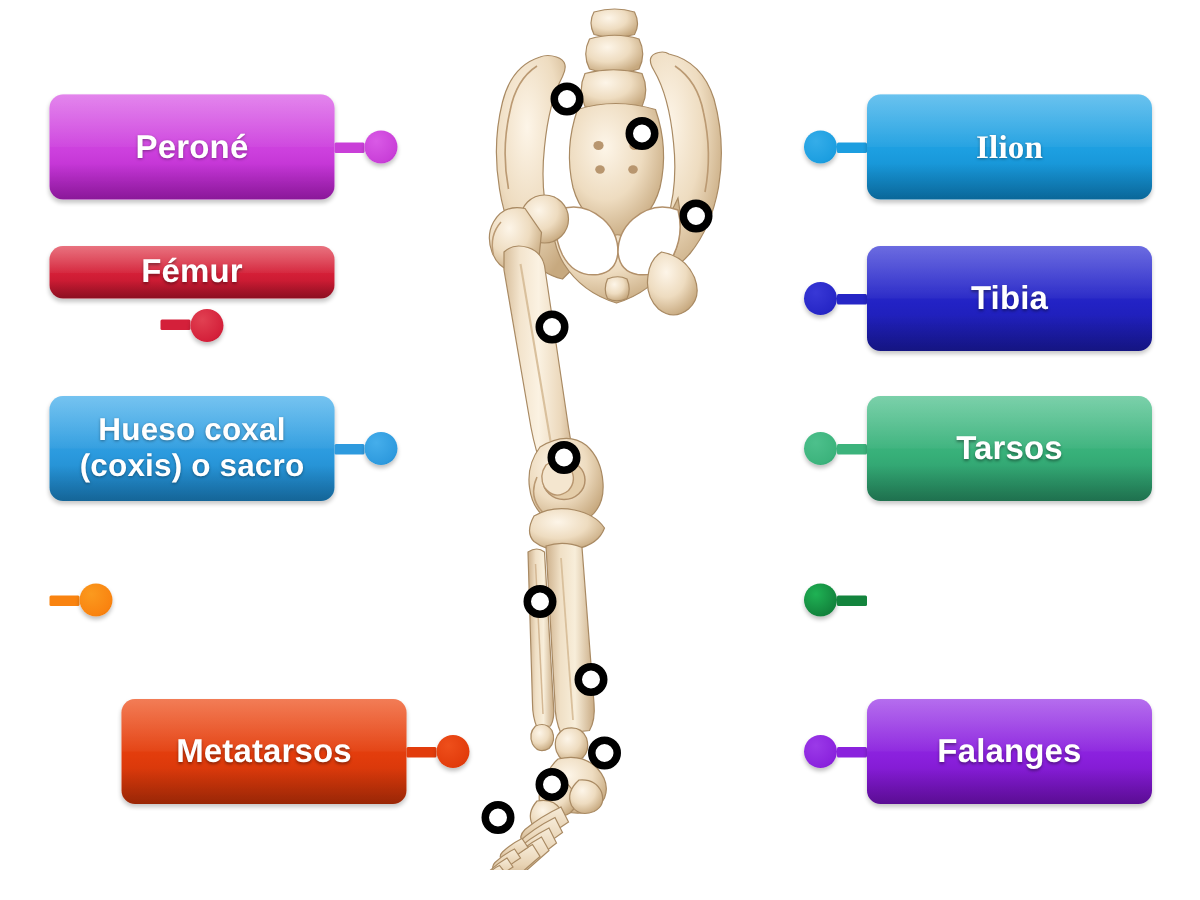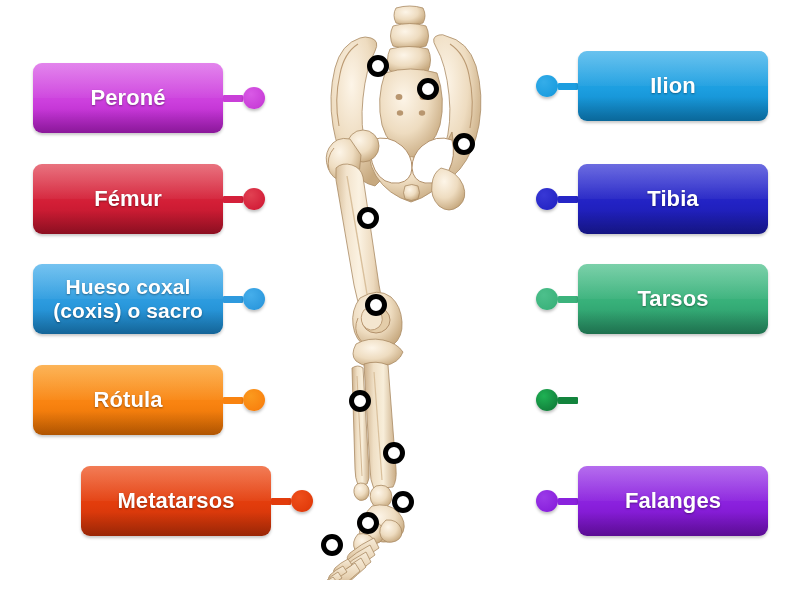--- a/index.html
+++ b/index.html
@@ -247,61 +247,58 @@
   <div id="left-column">
       <div class="label-row left" style="top: 63px;">
         <div class="label-box" style="background: linear-gradient(rgb(217, 90, 230) 0%, rgb(204, 63, 221) 55%, rgb(177, 30, 196) 100%);">
           <span class="label-text">Peroné</span>
         </div>
         <div class="connector">
           <div class="stem" style="background: rgb(201, 63, 216);"></div>
           <div class="knob" style="background: radial-gradient(circle at 36% 32%, rgb(217, 90, 230), rgb(201, 63, 216) 70%, rgb(177, 30, 196));"></div>
         </div>
       </div>
-      <div class="label-row left" style="top: 164px;">
+      <div class="label-row left" style="top: 164px; flex-direction: column;">
         <div class="label-box" style="background: linear-gradient(rgb(225, 65, 82) 0%, rgb(211, 30, 54) 55%, rgb(179, 19, 42) 100%);">
           <span class="label-text">Fémur</span>
         </div>
         <div class="connector">
           <div class="stem" style="background: rgb(212, 32, 58);"></div>
           <div class="knob" style="background: radial-gradient(circle at 36% 32%, rgb(225, 65, 82), rgb(212, 32, 58) 70%, rgb(179, 19, 42));"></div>
         </div>
       </div>
       <div class="label-row left" style="top: 264px;">
         <div class="label-box" style="background: linear-gradient(rgb(69, 174, 235) 0%, rgb(43, 154, 222) 55%, rgb(26, 129, 194) 100%); align-items: center;">
           <span class="label-text two-line">Hueso coxal
 (coxis) o sacro</span>
         </div>
         <div class="connector">
           <div class="stem" style="background: rgb(46, 154, 222);"></div>
           <div class="knob" style="background: radial-gradient(circle at 36% 32%, rgb(69, 174, 235), rgb(46, 154, 222) 70%, rgb(26, 129, 194));"></div>
         </div>
       </div>
       <div class="label-row left" style="top: 365px;">
-        <div class="label-box" style="background: linear-gradient(rgb(251, 154, 30) 0%, rgb(249, 131, 16) 55%, rgb(224, 108, 2) 100%);">
-          <span class="label-text">Rótula</span>
-        </div>
         <div class="connector">
           <div class="stem" style="background: rgb(249, 131, 16);"></div>
           <div class="knob" style="background: radial-gradient(circle at 36% 32%, rgb(251, 154, 30), rgb(249, 131, 16) 70%, rgb(224, 108, 2));"></div>
         </div>
       </div>
       <div class="label-row left" style="top: 466px; padding-left: 48px;">
         <div class="label-box" style="background: linear-gradient(rgb(238, 79, 27) 0%, rgb(226, 60, 12) 55%, rgb(196, 49, 8) 100%);">
           <span class="label-text">Metatarsos</span>
         </div>
         <div class="connector">
           <div class="stem" style="background: rgb(226, 60, 12);"></div>
           <div class="knob" style="background: radial-gradient(circle at 36% 32%, rgb(238, 79, 27), rgb(226, 60, 12) 70%, rgb(196, 49, 8));"></div>
         </div>
       </div>
     </div>
 
   <div id="right-column">
-      <div class="label-row right" style="top: 51px;">
+      <div class="label-row right" style="top: 63px; font-family: Liberation Serif, serif;">
         <div class="connector">
           <div class="knob" style="background: radial-gradient(circle at 36% 32%, rgb(53, 173, 233), rgb(28, 158, 224) 70%, rgb(13, 132, 196));"></div>
           <div class="stem" style="background: rgb(28, 158, 224);"></div>
         </div>
         <div class="label-box" style="background: linear-gradient(rgb(53, 173, 233) 0%, rgb(28, 158, 224) 55%, rgb(13, 132, 196) 100%);">
           <span class="label-text">Ilion</span>
         </div>
       </div>
       <div class="label-row right" style="top: 164px;">
         <div class="connector">

